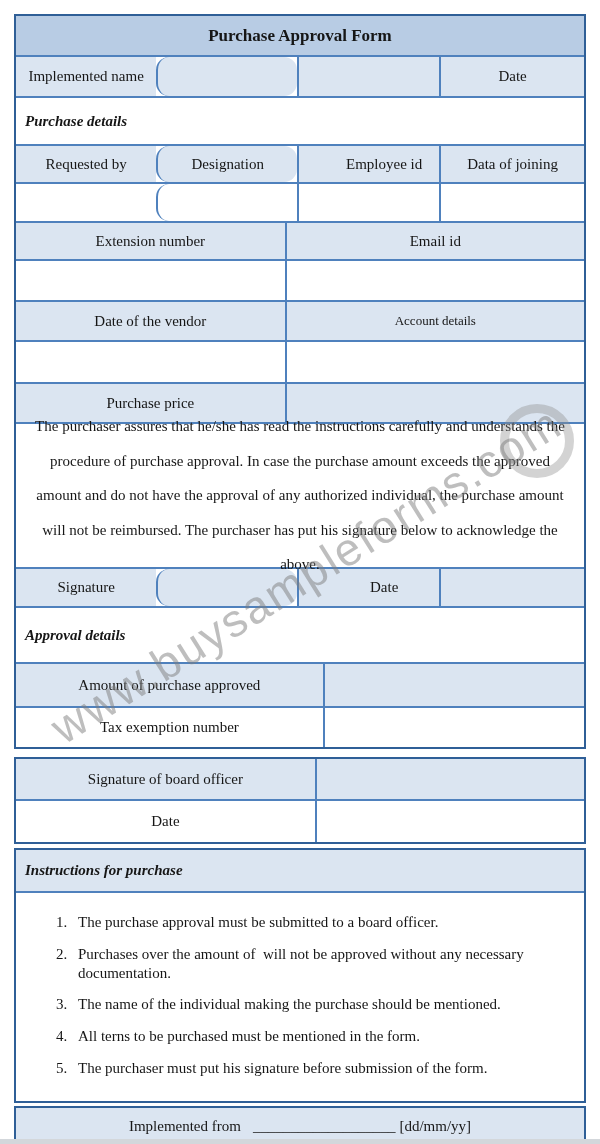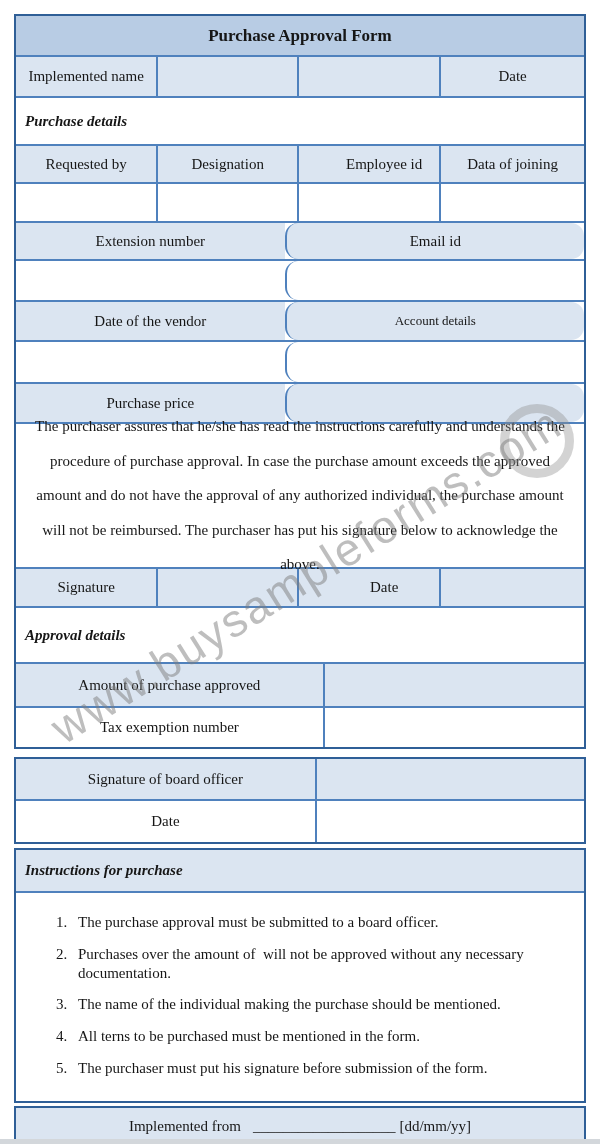--- a/index.html
+++ b/index.html
@@ -59,22 +59,22 @@
   .para{
     display:flex;align-items:center;justify-content:center;
     padding:4px 12px;
     background:#fff;
   }
   .para p{
     text-align:center;
     font-size:15px;
     line-height:2.3;
   }
-  .c1{width:24.7%;} .c2{width:24.8%;} .c3{width:25%;padding-left:36px;} .c4{width:25.5%;}
-  .wL47{width:47.3%;} .wR53{width:52.7%;border-radius:13px;}
+  .c1{width:24.7%;} .c2{width:24.8%;border-radius:13px;} .c3{width:25%;padding-left:36px;} .c4{width:25.5%;}
+  .wL47{width:47.3%;} .wR53{width:52.7%;}
   .wL54{width:54%;}  .wR46{width:46%;}
   .wL52{width:52.6%;} .wR48{width:47.4%;}
   .small-lbl{font-size:13px;}
   .gap8{height:8px;} .gap4{height:4px;} .gap3{height:3px;}
   .instr-body{background:#fff;padding:20px 16px 10px 40px;min-height:202px;}
   .instr-item{display:flex;font-size:15px;margin-bottom:13px;line-height:1.25;}
   .instr-item .num{width:22px;flex:0 0 22px;}
   .instr-item .txt{flex:1;padding-right:30px;}
   .footer-row{
     display:flex;align-items:center;justify-content:center;

